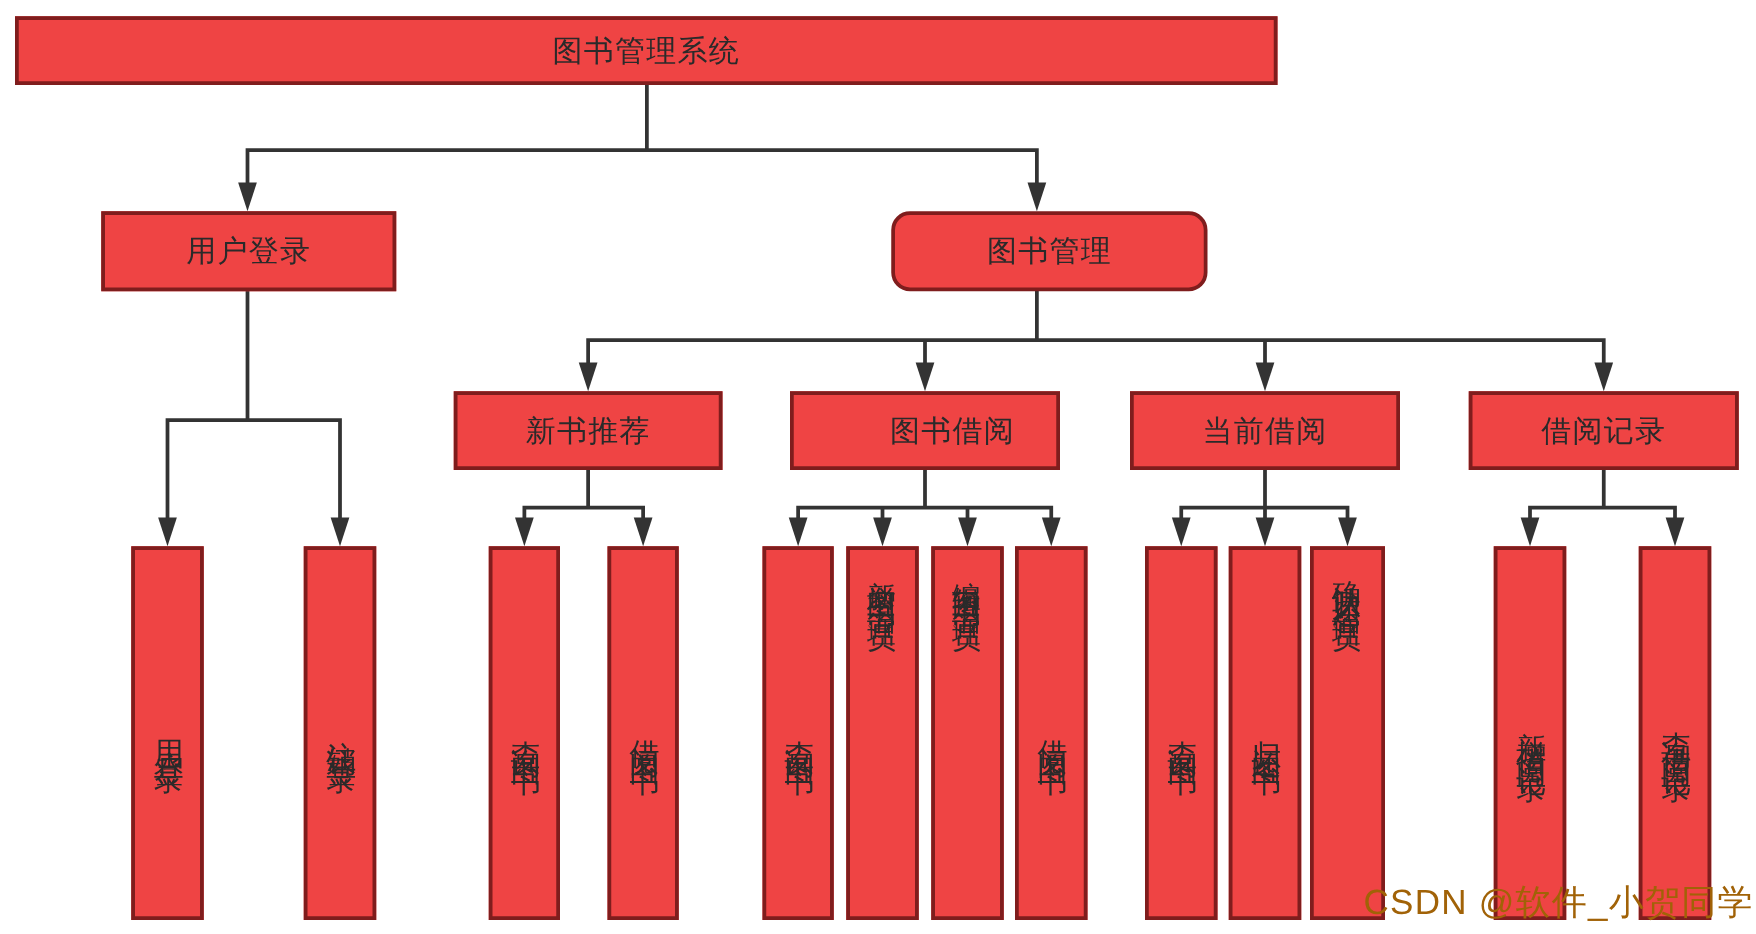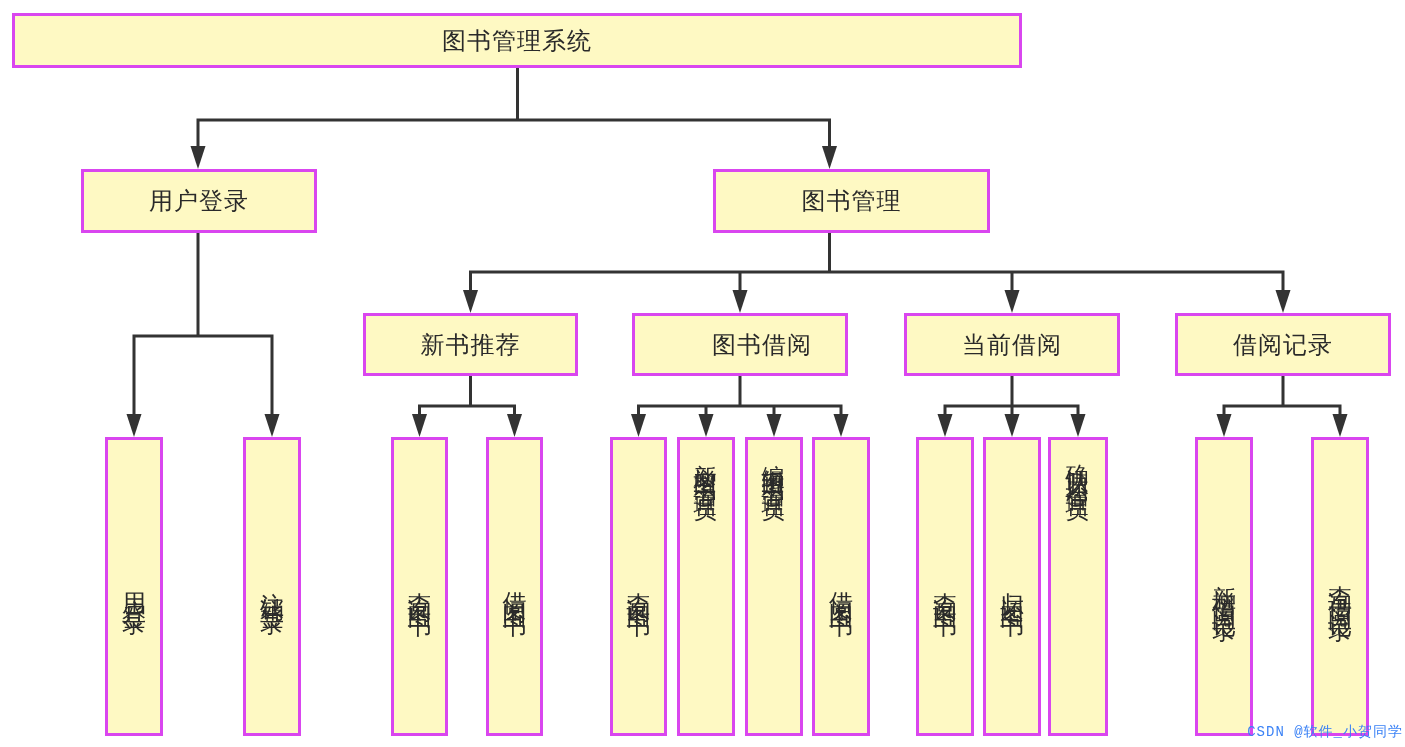--- a/index.html
+++ b/index.html
@@ -4,35 +4,35 @@
 <style>
   html,body { margin:0; padding:0; background:#ffffff; }
   .stage {
     position:relative; width:1405px; height:747px; background:#ffffff;
     font-family:"Liberation Sans","DejaVu Sans",sans-serif; overflow:hidden;
     color:#2a2a2a;
   }
   .wires { position:absolute; left:0; top:0; z-index:1; }
   .box {
     position:absolute; box-sizing:border-box; z-index:2;
-    border:3px solid #d946ef; background:#fef9c3;
+    border:3px solid #7f1d1d; background:#ef4444;
     display:flex; align-items:center; justify-content:center;
     font-size:24px; letter-spacing:1px; white-space:nowrap;
   }
   .vbox {
     writing-mode:vertical-rl; text-orientation:mixed;
     font-size:24px; letter-spacing:7px; white-space:normal;
   }
   .vbox.long {
     letter-spacing:5px; font-size:23px;
     justify-content:flex-start; padding-top:6px;
   }
   .watermark {
     position:absolute; right:2px; bottom:6px; z-index:3;
-    font-size:14px; letter-spacing:1px; color:#3b82f6;font-family:Liberation Mono, monospace;
+    font-size:28px; letter-spacing:1px; color:#a16207;
   }
 </style>
 </head>
 <body>
 
 <div class="stage">
 
   <svg class="wires" width="1405" height="747" viewBox="0 0 1405 747">
     <g stroke="#333333" stroke-width="3" fill="none">
 
@@ -75,21 +75,21 @@
       <polygon points="1004.5,414 1019.5,414 1012,437"></polygon>
       <polygon points="1070.5,414 1085.5,414 1078,437"></polygon>
       <polygon points="1216.5,414 1231.5,414 1224,437"></polygon>
       <polygon points="1332.5,414 1347.5,414 1340,437"></polygon>
     </g>
   </svg>
 
   <div class="box" style="left:12px; top:13px; width:1010px; height:55px;">图书管理系统</div>
 
   <div class="box" style="left:81px; top:169px; width:236px; height:64px;">用户登录</div>
-  <div class="box" style="left:713px; top:169px; width:277px; height:64px;">图书管理</div>
+  <div class="box" style="left:713px; top:169px; width:253px; height:64px;border-radius:15px;">图书管理</div>
 
   <div class="box" style="left:363px; top:313px; width:215px; height:63px;text-align:center;">新书推荐</div>
   <div class="box" style="left:632px; top:313px; width:216px; height:63px;padding-left:44px;">图书借阅</div>
   <div class="box" style="left:1175px; top:313px; width:216px; height:63px;">借阅记录</div>
   <div class="box" style="left:904px; top:313px; width:216px; height:63px;">当前借阅</div>
 
   <div class="box vbox" style="left:105px; top:437px; width:58px; height:299px;">用户登录</div>
   <div class="box vbox" style="left:243px; top:437px; width:58px; height:299px;">注销登录</div>
 
   <div class="box vbox" style="left:391px; top:437px; width:57px; height:299px;">查询图书</div>

